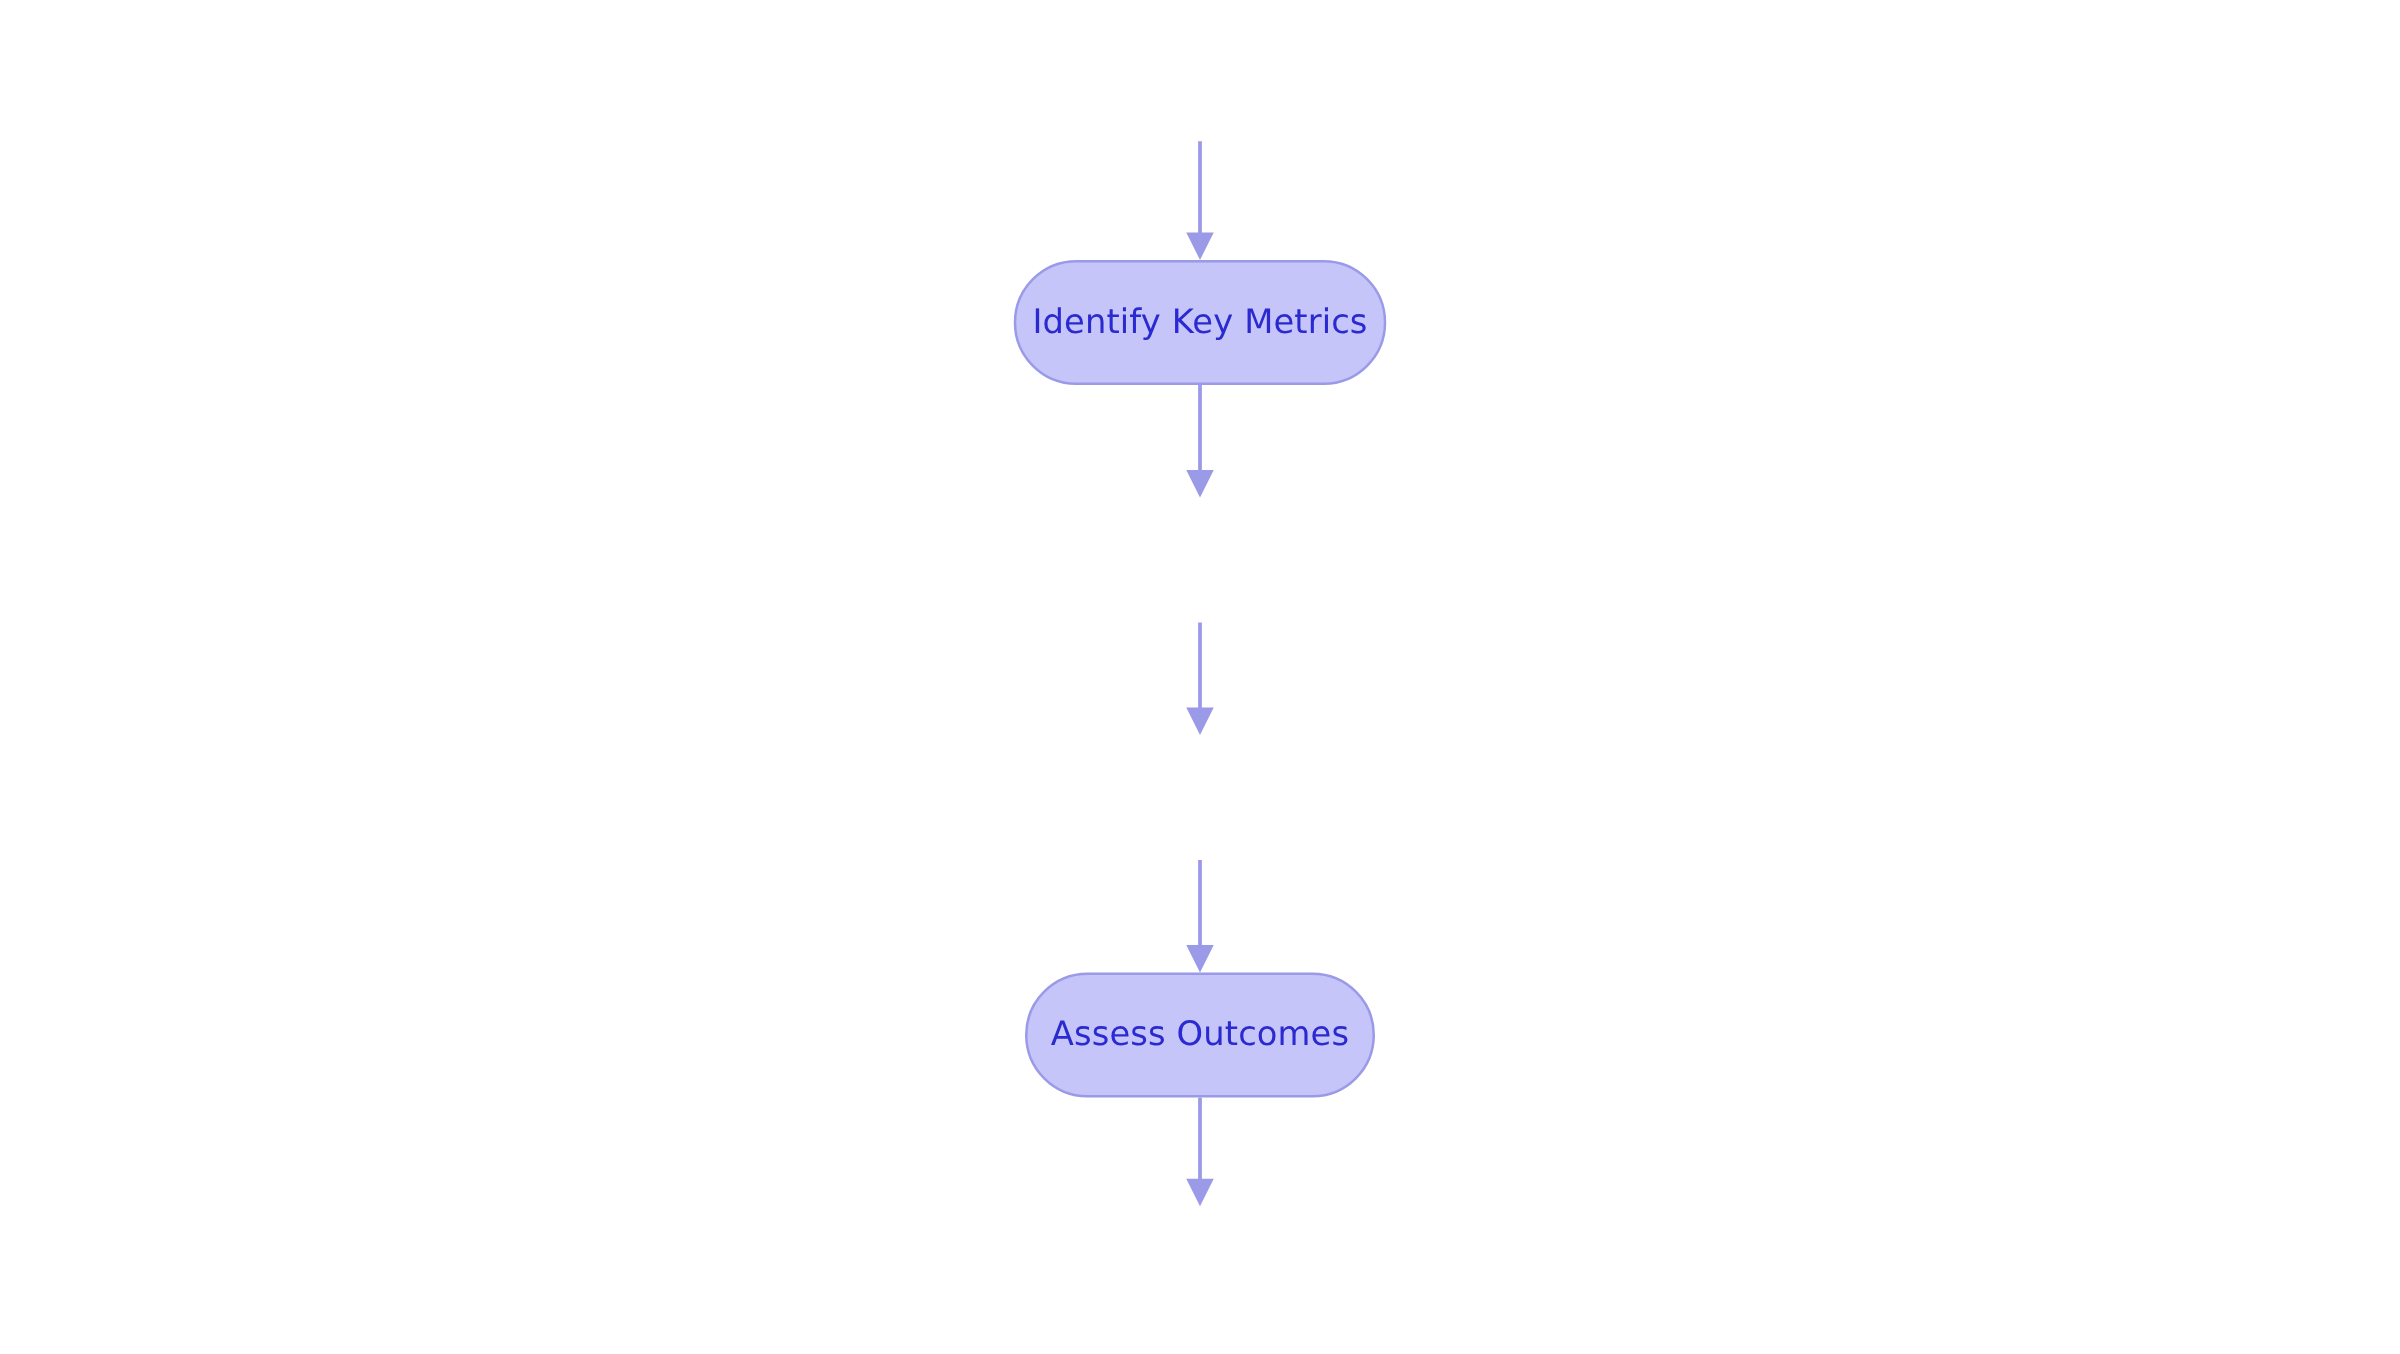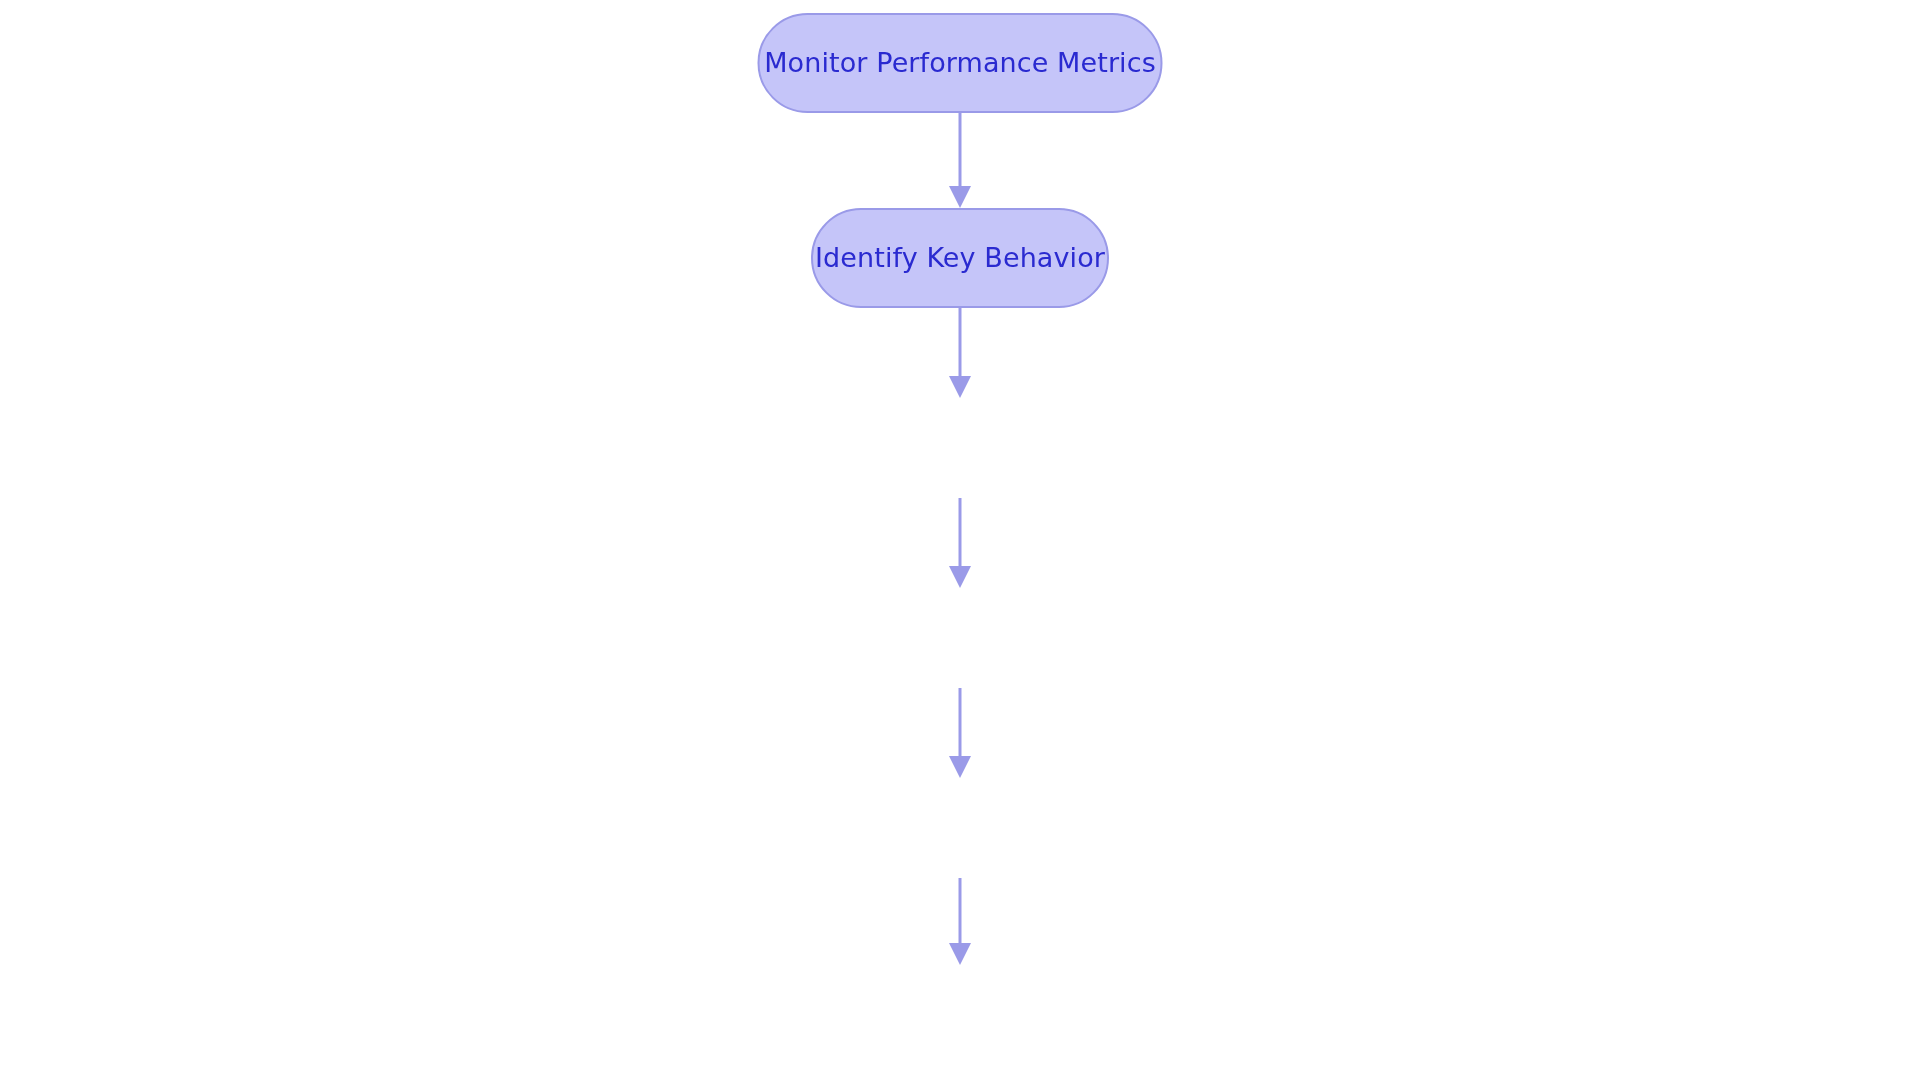--- a/index.html
+++ b/index.html
@@ -73,33 +73,30 @@
 
   .conn-head {
     fill: #9a9ae8;
   }
 </style>
 </head>
 <body>
 
 <div id="flowchart-canvas">
 
-  <div class="flow-node" style="left:960px; top:13px; width:405px;">
-    <span class="flow-node-label">Monitor Performance Metrics</span>
-  </div>
 
   <div class="flow-connector" style="left:960px; top:113px; height:95px;">
     <svg viewBox="0 0 40 95" preserveAspectRatio="none" aria-hidden="true">
       <line class="conn-line" x1="20" y1="0" x2="20" y2="78"></line>
       <polygon class="conn-head" points="20,95 9,73 31,73"></polygon>
     </svg>
   </div>
 
   <div class="flow-node" style="left:960px; top:208px; width:298px;">
-    <span class="flow-node-label">Identify Key Behavior</span>
+    <span class="flow-node-label">Identify Key Metrics</span>
   </div>
 
   <div class="flow-connector" style="left:960px; top:308px; height:90px;">
     <svg viewBox="0 0 40 90" preserveAspectRatio="none" aria-hidden="true">
       <line class="conn-line" x1="20" y1="0" x2="20" y2="73"></line>
       <polygon class="conn-head" points="20,90 9,68 31,68"></polygon>
     </svg>
   </div>
 
 
@@ -111,20 +108,23 @@
   </div>
 
 
   <div class="flow-connector" style="left:960px; top:688px; height:90px;">
     <svg viewBox="0 0 40 90" preserveAspectRatio="none" aria-hidden="true">
       <line class="conn-line" x1="20" y1="0" x2="20" y2="73"></line>
       <polygon class="conn-head" points="20,90 9,68 31,68"></polygon>
     </svg>
   </div>
 
+  <div class="flow-node" style="left:960px; top:778px; width:280px;">
+    <span class="flow-node-label">Assess Outcomes</span>
+  </div>
 
   <div class="flow-connector" style="left:960px; top:878px; height:87px;">
     <svg viewBox="0 0 40 87" preserveAspectRatio="none" aria-hidden="true">
       <line class="conn-line" x1="20" y1="0" x2="20" y2="70"></line>
       <polygon class="conn-head" points="20,87 9,65 31,65"></polygon>
     </svg>
   </div>
 
 
 </div>

